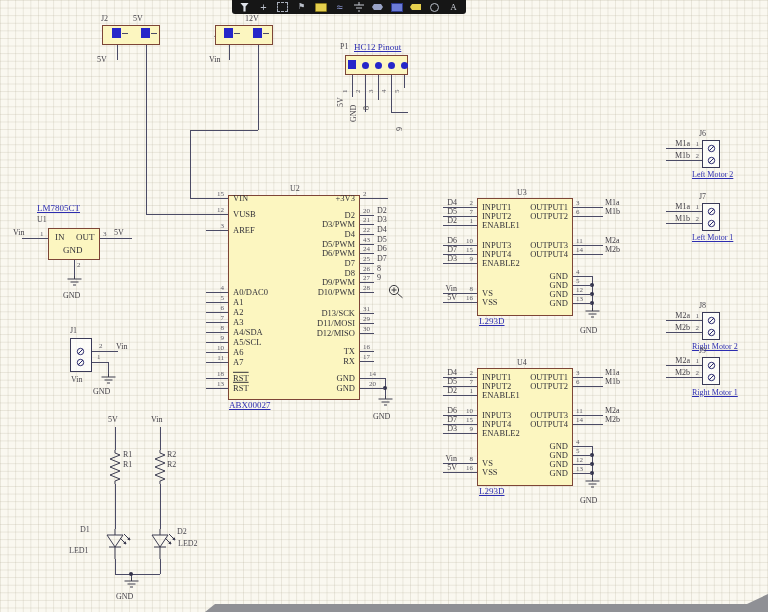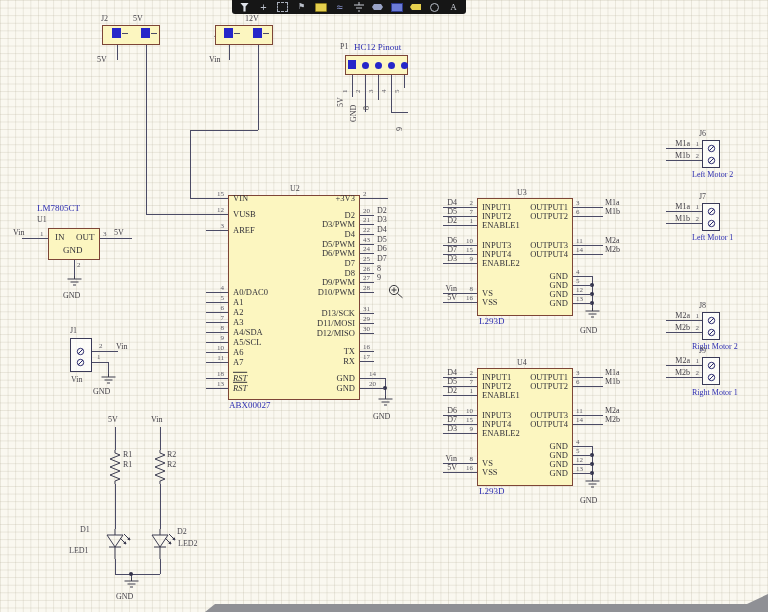--- a/index.html
+++ b/index.html
@@ -11,21 +11,21 @@
   #screen{position:relative;width:768px;height:612px;overflow:hidden;
     background-color:#faf8f0;
     background-image:linear-gradient(to right, rgba(190,185,165,.30) 1px, transparent 1px),
                      linear-gradient(to bottom, rgba(190,185,165,.30) 1px, transparent 1px);
     background-size:7.6px 7.6px;
     font-family:"Liberation Serif","DejaVu Serif",serif;}
   .w{position:absolute;background:var(--wire);}
   .dot{position:absolute;width:4px;height:4px;border-radius:50%;background:#32324a;}
   .lbl{position:absolute;white-space:nowrap;font-size:8px;color:var(--net);line-height:9px;}
   .des{color:var(--des);}
-  .cmt{color:var(--cmt);}
+  .cmt{color:var(--cmt);text-decoration:underline;}
   .tiny{font-size:7px;color:var(--pnum);}
   .rot{transform:rotate(-90deg);transform-origin:left bottom;font-size:7px;}
   .box{position:absolute;background:var(--chipfill);border:1px solid var(--chipbrd);box-sizing:border-box;}
   .jbox{position:absolute;background:rgba(255,255,255,.65);border:1px solid var(--jbrd);box-sizing:border-box;}
   .chip{position:absolute;}
   .chipbody{position:absolute;left:0;top:0;right:0;bottom:0;background:var(--chipfill);border:1px solid var(--chipbrd);}
   .pg{position:absolute;width:72px;}
   .pg-l{left:0;}
   .pg-r{right:0;}
   .prow{position:relative;}
@@ -40,21 +40,21 @@
   .ls22 .prow::before{width:22px;}
   .ls34 .prow::before{width:34px;}
   .rs14 .prow::before{width:14px;}
   .rs19 .prow::before{width:19px;}
   .rs25 .prow::before{width:25px;}
   .rs28 .prow::before{width:28px;}
   .rs30 .prow::before{width:30px;}
   .pname{position:absolute;font-size:8.5px;color:var(--pname);white-space:nowrap;top:50%;transform:translateY(-52%);}
   .pg-l .pname{left:5px;}
   .pg-r .pname{right:5px;}
-  .ovl .pname{text-decoration:overline;font-style:italic;}
+  .ovl .pname{text-decoration:overline;}
   .pnum{position:absolute;font-size:7px;color:var(--pnum);bottom:50%;white-space:nowrap;line-height:7px;}
   .pg-l .pnum{right:calc(100% + 4px);}
   .pg-r .pnum{left:calc(100% + 3px);}
   .numfar .pnum{left:calc(100% + 9px);}
   .pnet{position:absolute;font-size:8px;color:var(--net);bottom:50%;white-space:nowrap;line-height:8px;}
   .pg-l .pnet{right:calc(100% + 20px);}
   .pg-r .pnet{left:calc(100% + 17px);}
   .netfar .pnet{left:calc(100% + 32px);}
   .jg .pnet{right:calc(100% + 12px);}
   .jg .pnum{right:calc(100% + 3px);}

